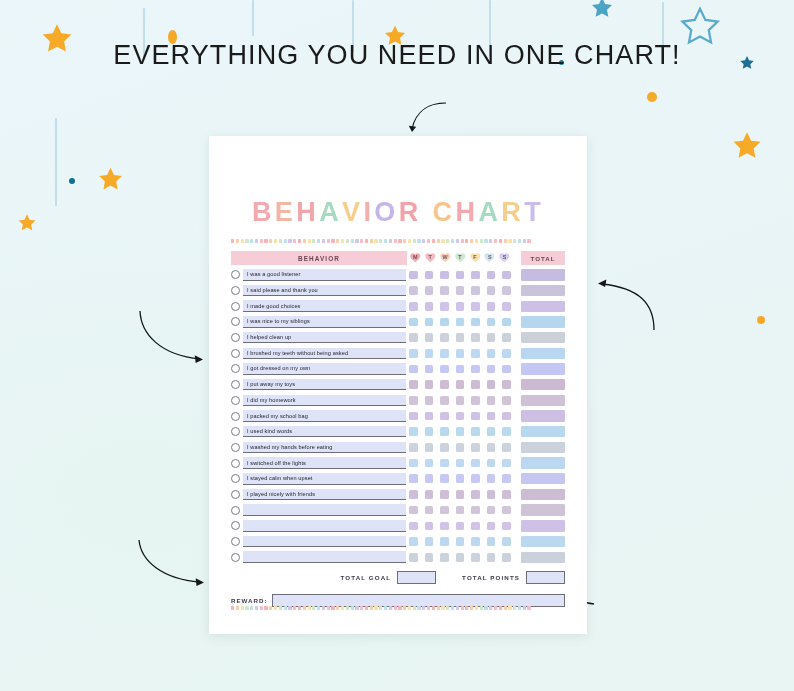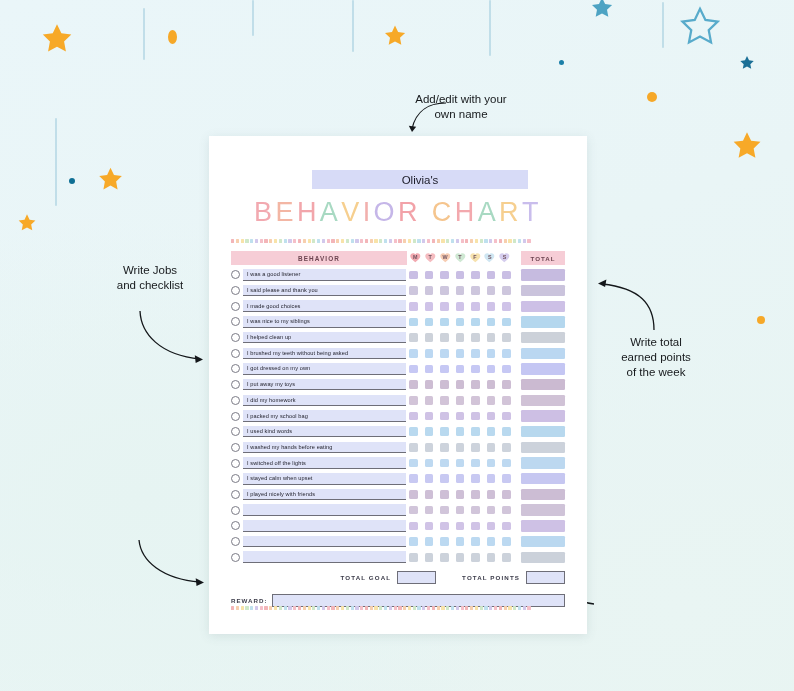--- a/index.html
+++ b/index.html
@@ -59,21 +59,21 @@
     width: 216px; height: 19px;
     background: #d7dbf7;
     display: flex; align-items: center; justify-content: center;
     font-size: 11.5px; color: #1c1c28;
   }
 
   .chart-title {
     position: absolute; left: 0; right: 0; top: 61px;
     text-align: center;
     font-size: 27px;
-    font-weight: 400;
+    font-weight: 700;
     letter-spacing: 3.4px;
   }
   .chart-title span { display: inline-block; }
   .dotrow { position:absolute; left:0; right:0; display:flex; gap:1.6px; }
   .dotrow i { width:3.2px; height:4.4px; display:block; border-radius:.5px; }
 
   
   .tbl { position: absolute; left: 0; right: 0; }
   .hdr { display: flex; align-items: stretch; height: 14px; }
   .hdr-behavior {
@@ -158,59 +158,50 @@
   <svg class="deco star-blue" style="left:590px;top:-4px;width:24px;height:24px;" viewBox="0 0 24 24">
       <path d="M12 1.6l3.1 6.4 7 .9-5.1 4.9 1.3 7-6.3-3.4-6.3 3.4 1.3-7L2 8.9l7-.9z" fill="#4da3c3"></path>
     </svg>
   <svg class="deco star-blue" style="left:739px;top:55px;width:16px;height:16px;" viewBox="0 0 24 24">
       <path d="M12 1.6l3.1 6.4 7 .9-5.1 4.9 1.3 7-6.3-3.4-6.3 3.4 1.3-7L2 8.9l7-.9z" fill="#1b6f96"></path>
     </svg>
   <svg class="deco star-outline" style="left:679px;top:6px;width:42px;height:42px;" viewBox="0 0 24 24">
       <path d="M12 1.6l3.1 6.4 7 .9-5.1 4.9 1.3 7-6.3-3.4-6.3 3.4 1.3-7L2 8.9l7-.9z" fill="none" stroke="#58abcb" stroke-width="1.3"></path>
     </svg>
 
-
-  <div class="note" style="left:393px; top:92px; width:136px;">Add/edit with your
-own name</div>
+  <div class="headline">EVERYTHING YOU NEED IN ONE CHART!</div>
+
   <svg class="deco" style="left:400px;top:98px;width:50px;height:38px;" viewBox="0 0 50 38">
     <path d="M46 5 C30 5, 16 12, 12 31" fill="none" stroke="#14171a" stroke-width="1.2"></path>
     <path d="M12 34 l4.2 -5.2 l-7.4 -1.1 z" fill="#14171a"></path>
   </svg>
 
-  <div class="note" style="left:90px; top:263px; width:120px;">Write Jobs
-and checklist</div>
   <svg class="deco" style="left:130px;top:308px;width:80px;height:58px;" viewBox="0 0 80 58">
     <path d="M10 3 C11 26, 30 47, 70 51" fill="none" stroke="#14171a" stroke-width="1.3"></path>
     <path d="M73 51.5 l-8.2 -4.2 l0.9 7.6 z" fill="#14171a"></path>
   </svg>
 
-  <div class="note" style="left:601px; top:335px; width:110px;">Write total
-earned points
-of the week</div>
   <svg class="deco" style="left:588px;top:270px;width:76px;height:62px;" viewBox="0 0 76 62">
     <path d="M66 60 C66 34, 52 18, 14 14" fill="none" stroke="#14171a" stroke-width="1.3"></path>
     <path d="M10 13.5 l8.4 -4 l-1.3 7.6 z" fill="#14171a"></path>
   </svg>
 
   <svg class="deco" style="left:130px;top:537px;width:82px;height:52px;" viewBox="0 0 82 52">
     <path d="M9 3 C11 24, 32 42, 70 45" fill="none" stroke="#14171a" stroke-width="1.3"></path>
     <path d="M74 45.5 l-8.3 -4.3 l0.8 7.7 z" fill="#14171a"></path>
   </svg>
 
   <svg class="deco" style="left:528px;top:568px;width:72px;height:48px;" viewBox="0 0 72 48">
     <path d="M16 5 C30 22, 48 34, 66 36" fill="none" stroke="#14171a" stroke-width="1.3"></path>
     <path d="M14 2 l1.6 8.2 l5.6 -4.1 z" fill="#14171a"></path>
   </svg>
 
   <div id="sheet">
     <div class="sheet-inner">
 
-      <div class="name-field">
-        <span>Olivia's</span>
-      </div>
 
       <div class="chart-title" id="chartTitle"><span style="color: rgb(242, 169, 176);">B</span><span style="color: rgb(243, 182, 164);">E</span><span style="color: rgb(242, 166, 171);">H</span><span style="color: rgb(168, 217, 194);">A</span><span style="color: rgb(246, 207, 143);">V</span><span style="color: rgb(242, 176, 173);">I</span><span style="color: rgb(197, 182, 232);">O</span><span style="color: rgb(242, 162, 168);">R</span><span style="color: rgb(255, 255, 255);">&nbsp;</span><span style="color: rgb(245, 197, 142);">C</span><span style="color: rgb(243, 169, 174);">H</span><span style="color: rgb(168, 217, 194);">A</span><span style="color: rgb(246, 207, 143);">R</span><span style="color: rgb(201, 189, 236);">T</span></div>
 
       <div class="dotrow" id="dotsTop" style="top:103px;">
           <i style="background: rgb(243, 181, 184);"></i>
           <i style="background: rgb(247, 207, 174);"></i>
           <i style="background: rgb(248, 227, 169);"></i>
           <i style="background: rgb(207, 232, 201);"></i>
           <i style="background: rgb(191, 224, 238);"></i>
           <i style="background: rgb(210, 200, 236);"></i>

